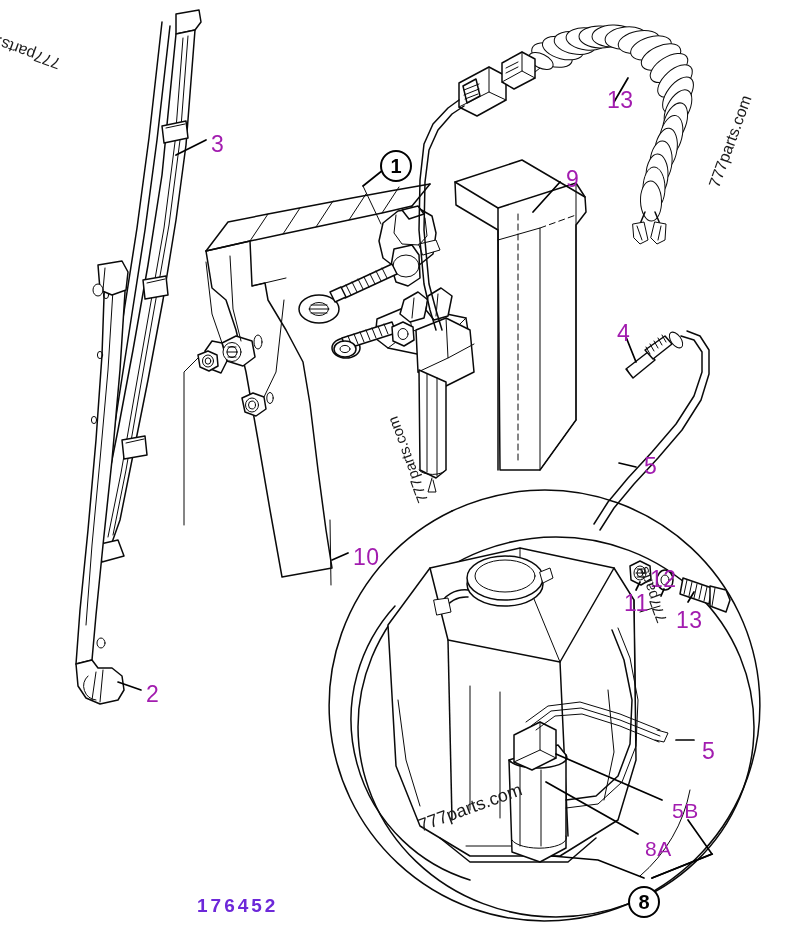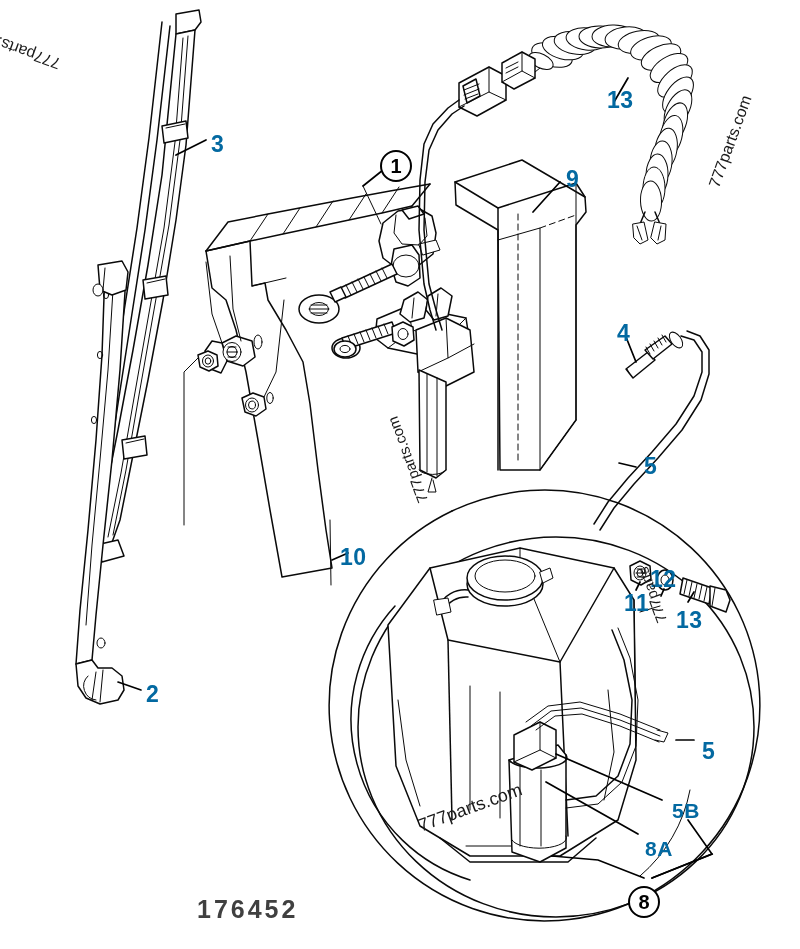--- a/index.html
+++ b/index.html
@@ -27,22 +27,22 @@
   }
   .ln { fill: none; stroke: #0a0a0a; stroke-width: 1.5; stroke-linecap: round; stroke-linejoin: round; }
   .ln-thin { fill: none; stroke: #0a0a0a; stroke-width: 1; stroke-linecap: round; stroke-linejoin: round; }
   .fillw { fill: #ffffff; stroke: #0a0a0a; stroke-width: 1.5; stroke-linejoin: round; stroke-linecap: round; }
   .fillw-thin { fill: #ffffff; stroke: #0a0a0a; stroke-width: 1; stroke-linejoin: round; stroke-linecap: round; }
   .leader { fill: none; stroke: #000; stroke-width: 1.7; stroke-linecap: round; }
 
   .cal {
     position: absolute;
     font-family: "Liberation Sans", sans-serif;
-    font-weight: bold;
-    color: #0369a1;
+    font-weight: normal;
+    color: #a21caf;
     white-space: nowrap;
     line-height: 1;
     letter-spacing: 0.5px;
   }
   .cal-num { font-size: 23px; }
   .cal-sub { font-size: 21px; }
 
   .circ-cal {
     position: absolute;
     width: 32px;
@@ -68,24 +68,24 @@
     white-space: nowrap;
     transform-origin: 0 50%;
     pointer-events: none;
   }
 
   #drawing-number {
     position: absolute;
     left: 197px;
     top: 895px;
     font-family: "Liberation Sans", sans-serif;
-    font-size: 25px;
+    font-size: 19px;
     font-weight: bold;
     letter-spacing: 3px;
-    color: #404040;
+    color: #6d28d9;
   }
 </style>
 </head>
 <body>
 
 <div id="sheet">
 
   <svg class="layer" viewBox="0 0 800 949">
 
     <g>
@@ -424,21 +424,21 @@
     </g>
 
   </svg>
 
   <div class="cal cal-num" style="left:211px; top:133px;">3</div>
   <div class="cal cal-num" style="left:146px; top:683px;">2</div>
   <div class="cal cal-num" style="left:607px; top:89px;">13</div>
   <div class="cal cal-num" style="left:566px; top:168px;">9</div>
   <div class="cal cal-num" style="left:617px; top:322px;">4</div>
   <div class="cal cal-num" style="left:644px; top:455px;">5</div>
-  <div class="cal cal-num" style="left:340px; top:546px;">10</div>
+  <div class="cal cal-num" style="left:353px; top:546px;">10</div>
   <div class="cal cal-num" style="left:624px; top:592px;">11</div>
   <div class="cal cal-num" style="left:650px; top:568px;">12</div>
   <div class="cal cal-num" style="left:676px; top:609px;">13</div>
   <div class="cal cal-num" style="left:702px; top:740px;">5</div>
   <div class="cal cal-sub" style="left:672px; top:800px;">5B</div>
   <div class="cal cal-sub" style="left:645px; top:838px;">8A</div>
 
   <div class="circ-cal" style="left:380px; top:150px;">1</div>
   <div class="circ-cal" style="left:628px; top:886px;">8</div>
 

